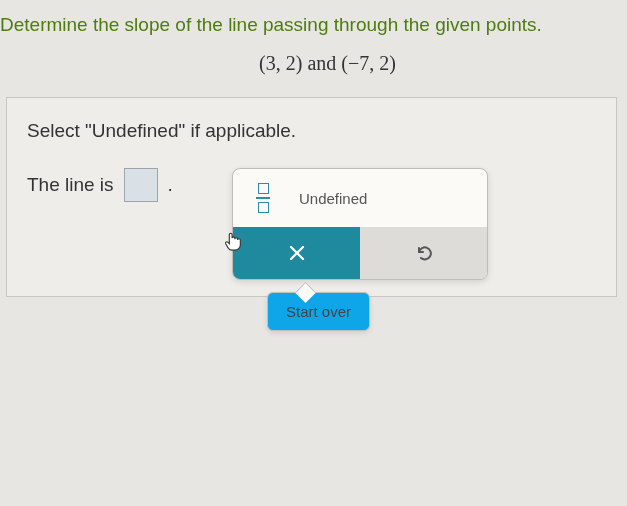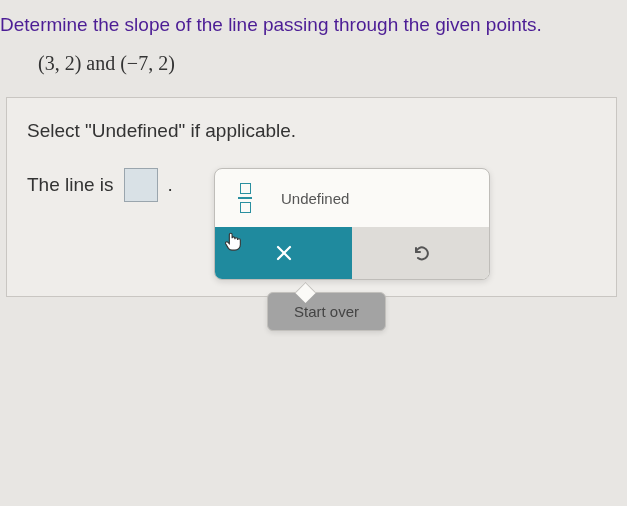--- a/index.html
+++ b/index.html
@@ -10,27 +10,28 @@
     height: 506px;
     background: #e8e6e3;
     font-family: Arial, Helvetica, sans-serif;
     color: #333;
   }
   .wrap {
     padding: 14px 10px 0 0;
   }
   .prompt {
     font-size: 19px;
-    color: #4c1d95;
+    color: #4d7c0f;
     margin: 0 0 16px 0;
   }
   .points {
     font-size: 20px;
     margin: 0 0 22px 38px;
     font-family: "Times New Roman", serif;
+    text-align: center;
   }
   .panel {
     margin-left: 6px;
     border: 1px solid #c9c6c2;
     background: #efedea;
     padding: 22px 20px 30px 20px;
     position: relative;
     min-height: 200px;
   }
   .instruct {
@@ -46,23 +47,23 @@
   .blank {
     display: inline-block;
     width: 34px;
     height: 34px;
     border: 1px solid #9aa5ad;
     background: #d9e1e6;
   }
   
   .popup {
     position: absolute;
-    left: 207px;
+    left: 225px;
     top: 70px;
-    width: 276px;
+    width: 256px;
     border: 1px solid #bfbdb9;
     border-radius: 8px;
     background: #fbfaf7;
     box-shadow: 0 2px 6px rgba(0,0,0,0.12);
     overflow: hidden;
   }
   .popup-top {
     display: flex;
     align-items: center;
     height: 58px;
@@ -128,24 +129,24 @@
     top: 132px;
     width: 22px;
     height: 22px;
     pointer-events: none;
   }
   
   .tooltip {
     position: absolute;
     left: 260px;
     top: 194px;
-    background: #a3a3a3;
+    background: #0ea5e9;
     border: 1px solid #c2c0bc;
     border-radius: 6px;
-    padding: 10px 26px;
+    padding: 10px 18px;
     font-size: 15px;
     color: #444;
     box-shadow: 0 2px 5px rgba(0,0,0,0.1);
   }
   .tooltip::before {
     content: "";
     position: absolute;
     top: -8px;
     left: 30px;
     width: 14px;

